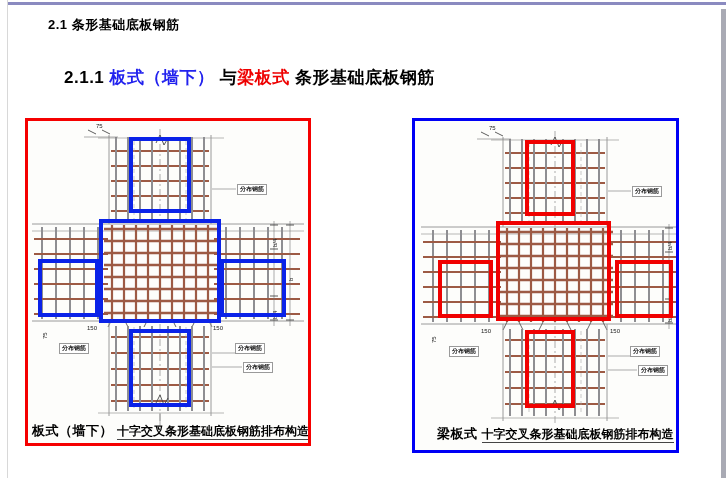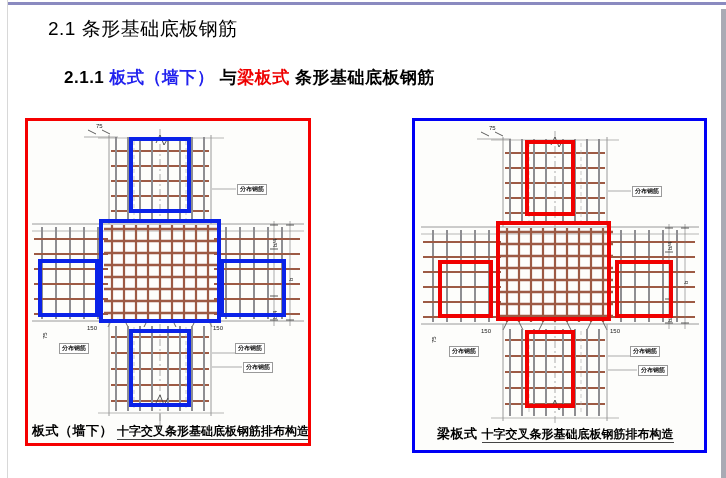--- a/index.html
+++ b/index.html
@@ -39,22 +39,22 @@
     position: absolute;
     right: 0; top: 9px;
     width: 5px; height: 469px;
     background: #a9aab4;
   }
 
   
   #heading-1 {
     position: absolute;
     left: 48px; top: 16px;
-    font-size: 19px;
-    font-weight: normal;
+    font-size: 13px;
+    font-weight: bold;
     color: #000000;
     letter-spacing: .5px;
     white-space: nowrap;
   }
   #heading-2 {
     position: absolute;
     left: 64px; top: 66px;
     font-size: 17px;
     font-weight: bold;
     color: #000000;
@@ -70,21 +70,21 @@
     background: #fdfdfb;
     box-sizing: border-box;
   }
   #figure-left {
     left: 25px; top: 118px;
     width: 286px; height: 328px;
     border: 3px solid #f50000;
   }
   #figure-right {
     left: 412px; top: 118px;
-    width: 295px; height: 335px;
+    width: 267px; height: 335px;
     border: 3px solid #0000f5;
   }
 
   .fig-inner {
     position: absolute;
     left: 0; top: 0;
     width: 100%; height: 100%;
     overflow: hidden;
   }
 

